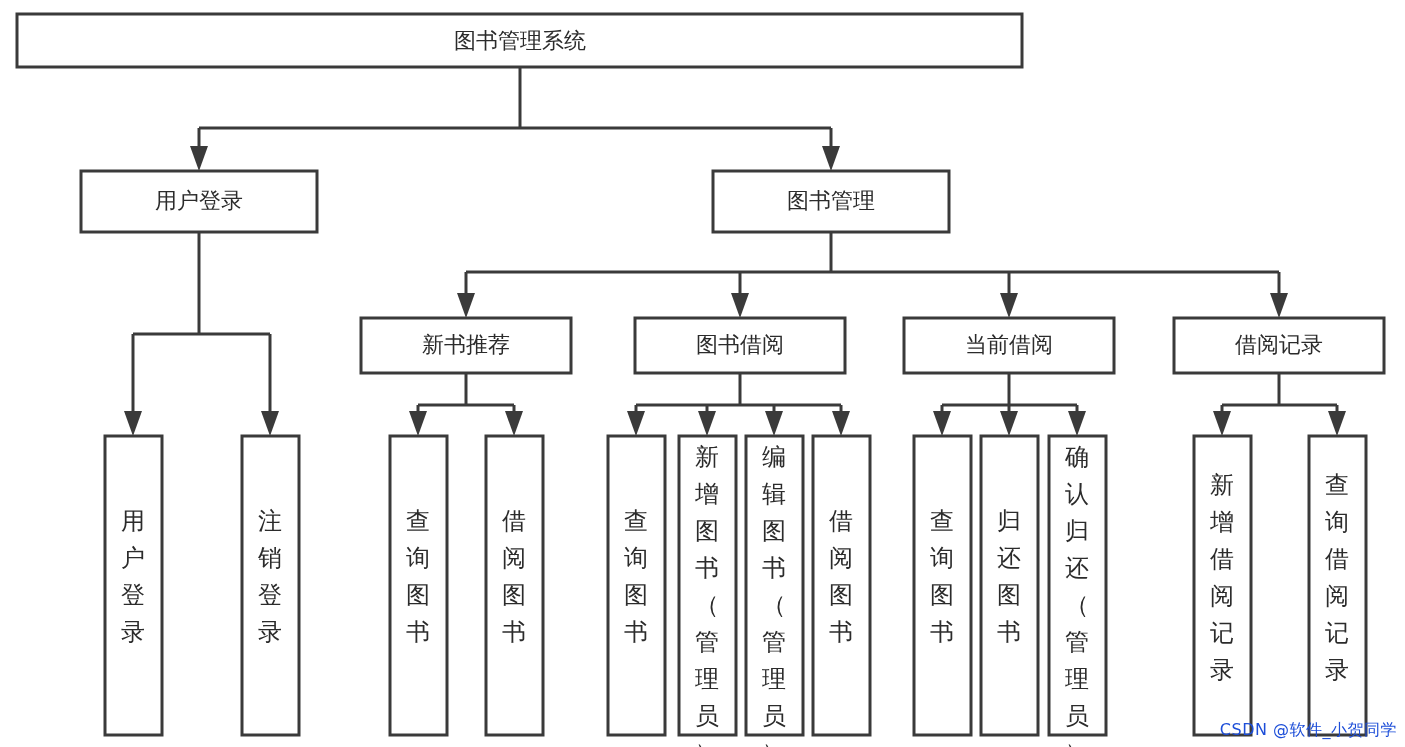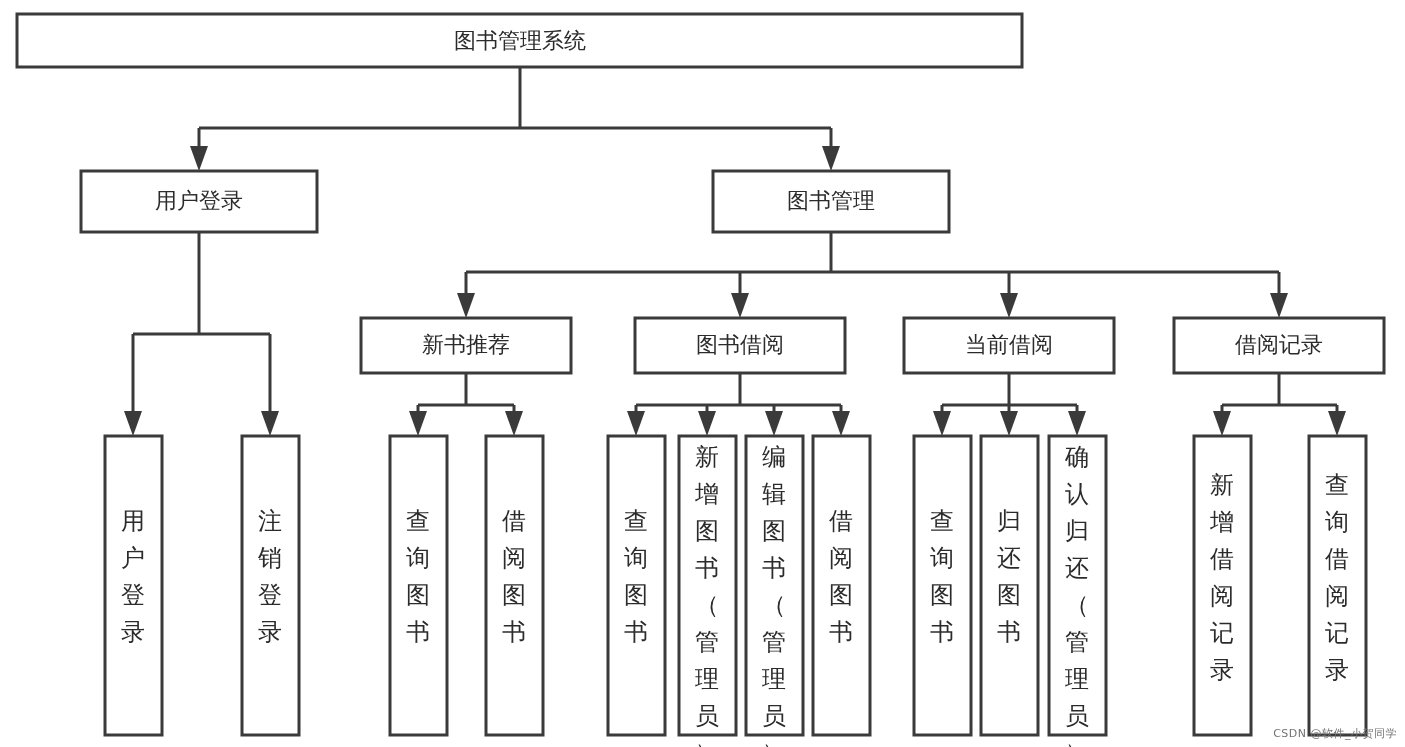--- a/index.html
+++ b/index.html
@@ -50,22 +50,22 @@
     stroke-linecap: butt;
   }
   .arrow-head {
     fill: #3a3a3a;
     stroke: none;
   }
   .watermark {
     position: absolute;
     right: 8px;
     bottom: 6px;
-    color: #737373;
-    font-size: 11px;
+    color: #1d4ed8;
+    font-size: 16px;
     font-family: "DejaVu Sans", "Liberation Sans", sans-serif;
     white-space: nowrap;
     letter-spacing: 0.5px;
     pointer-events: none;
   }
 </style>
 </head>
 <body>
 
 <div id="diagram-root">

